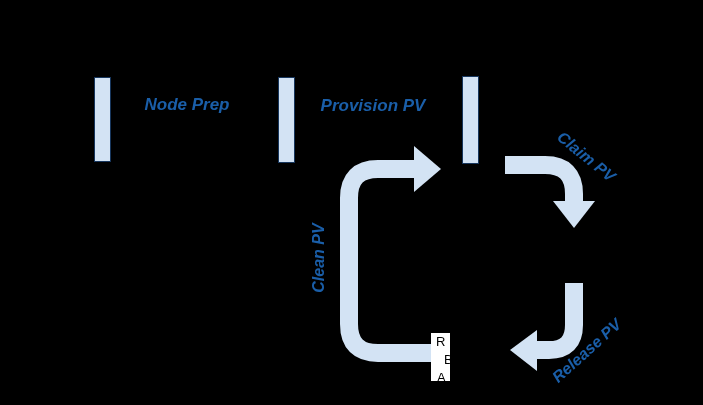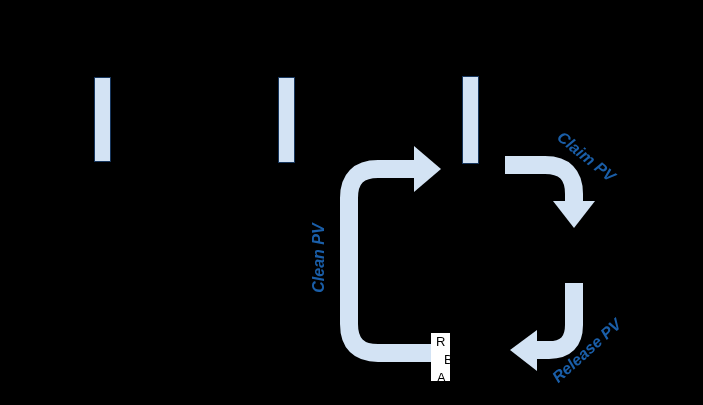--- a/index.html
+++ b/index.html
@@ -91,17 +91,19 @@
   <div id="bar-1" class="stage-bar"></div>
   <div id="bar-2" class="stage-bar"></div>
   <div id="bar-3" class="stage-bar"></div>
 
   <div id="note-box">
     <span id="note-line-1" class="note-line">R</span>
     <span id="note-line-2" class="note-line">B</span>
     <span id="note-line-3" class="note-line">A</span>
   </div>
 
+  <div id="label-node-prep" class="flow-label">Node Prep</div>
+  <div id="label-provision-pv" class="flow-label">Provision PV</div>
   <div id="label-claim-pv" class="flow-label">Claim PV</div>
   <div id="label-clean-pv" class="flow-label">Clean PV</div>
   <div id="label-release-pv" class="flow-label">Release PV</div>
 
 </div>
 
 </body></html>

